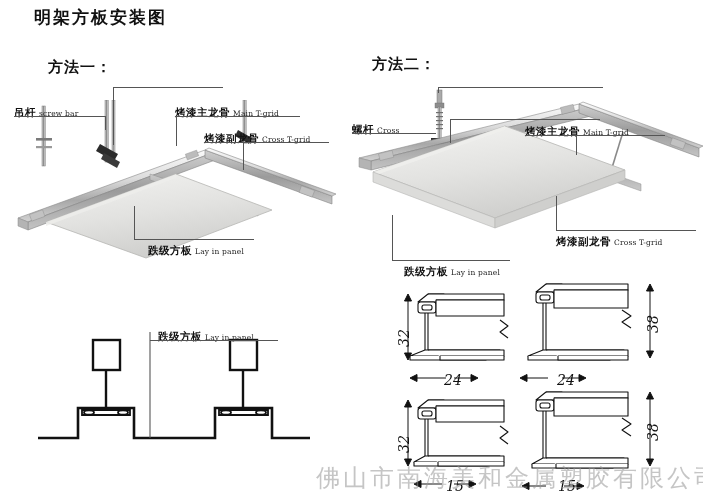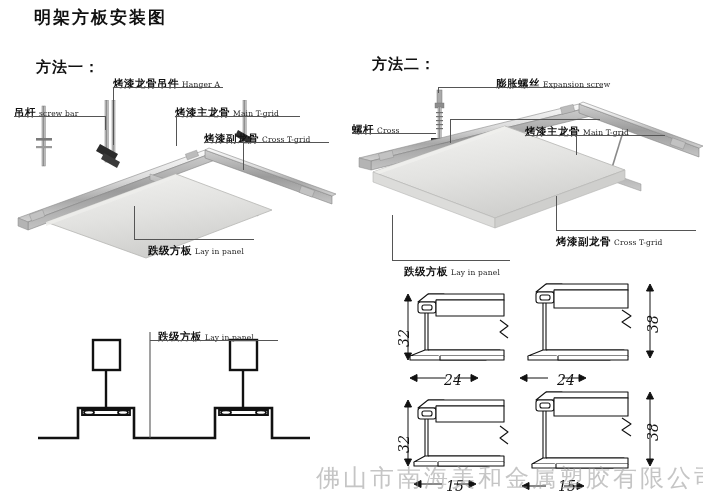--- a/index.html
+++ b/index.html
@@ -41,21 +41,21 @@
     letter-spacing: 0.2px;
   }
   .method-label {
     position: absolute;
     font-family: "DejaVu Serif", serif;
     font-weight: 700;
     font-size: 15px;
     letter-spacing: 1px;
     color: #111;
   }
-  #method-one-label { left: 36px; top: 58px; }
+  #method-one-label { left: 48px; top: 58px; }
   #method-two-label { left: 359px; top: 55px; margin-left: 13px; }
 
   
   .callout {
     position: absolute;
     white-space: nowrap;
     line-height: 1;
   }
   .callout .cn {
     font-family: "DejaVu Serif", serif;
@@ -192,23 +192,20 @@
       </g>
     </svg>
   </div>
 
   <div class="callout" style="left:14px; top:103px;">
     <span class="cn">吊杆</span><span class="en">screw bar</span>
   </div>
   <div class="leader" style="left:14px; top:116px; width:92px;"></div>
   <div class="leader-v" style="left:105px; top:116px; height:14px;"></div>
 
-  <div class="callout" style="left:113px; top:74px;">
-    <span class="cn">烤漆龙骨吊件</span><span class="en">Hanger A</span>
-  </div>
   <div class="leader" style="left:113px; top:87px; width:110px;"></div>
   <div class="leader-v" style="left:113px; top:87px; height:58px;"></div>
 
   <div class="callout" style="left:175px; top:103px;">
     <span class="cn">烤漆主龙骨</span><span class="en">Main T-grid</span>
   </div>
   <div class="leader" style="left:175px; top:116px; width:125px;"></div>
   <div class="leader-v" style="left:176px; top:116px; height:30px;"></div>
 
   <div class="callout" style="left:204px; top:129px;">
@@ -293,23 +290,20 @@
       </g>
 
       <g>
         <rect x="206" y="18" width="13" height="7" fill="#bcbcbc" stroke="#8c8c8c" stroke-width="0.4" transform="rotate(-14 212 21)"></rect>
         <rect x="316" y="52" width="14" height="7" fill="#c2c2c2" stroke="#8c8c8c" stroke-width="0.4" transform="rotate(20 323 55)"></rect>
         <rect x="24" y="64" width="14" height="7" fill="#c2c2c2" stroke="#8c8c8c" stroke-width="0.4" transform="rotate(-14 31 67)"></rect>
       </g>
     </svg>
   </div>
 
-  <div class="callout" style="left:496px; top:74px;">
-    <span class="cn">膨胀螺丝</span><span class="en">Expansion screw</span>
-  </div>
   <div class="leader" style="left:438px; top:87px; width:165px;"></div>
   <div class="leader-v" style="left:438px; top:87px; height:6px;"></div>
 
   <div class="leader" style="left:450px; top:119px; width:150px;"></div>
   <div class="leader-v" style="left:450px; top:119px; height:24px;"></div>
 
   <div class="callout" style="left:525px; top:122px;">
     <span class="cn">烤漆主龙骨</span><span class="en">Main T-grid</span>
   </div>
   <div class="leader" style="left:525px; top:135px; width:140px;"></div>

